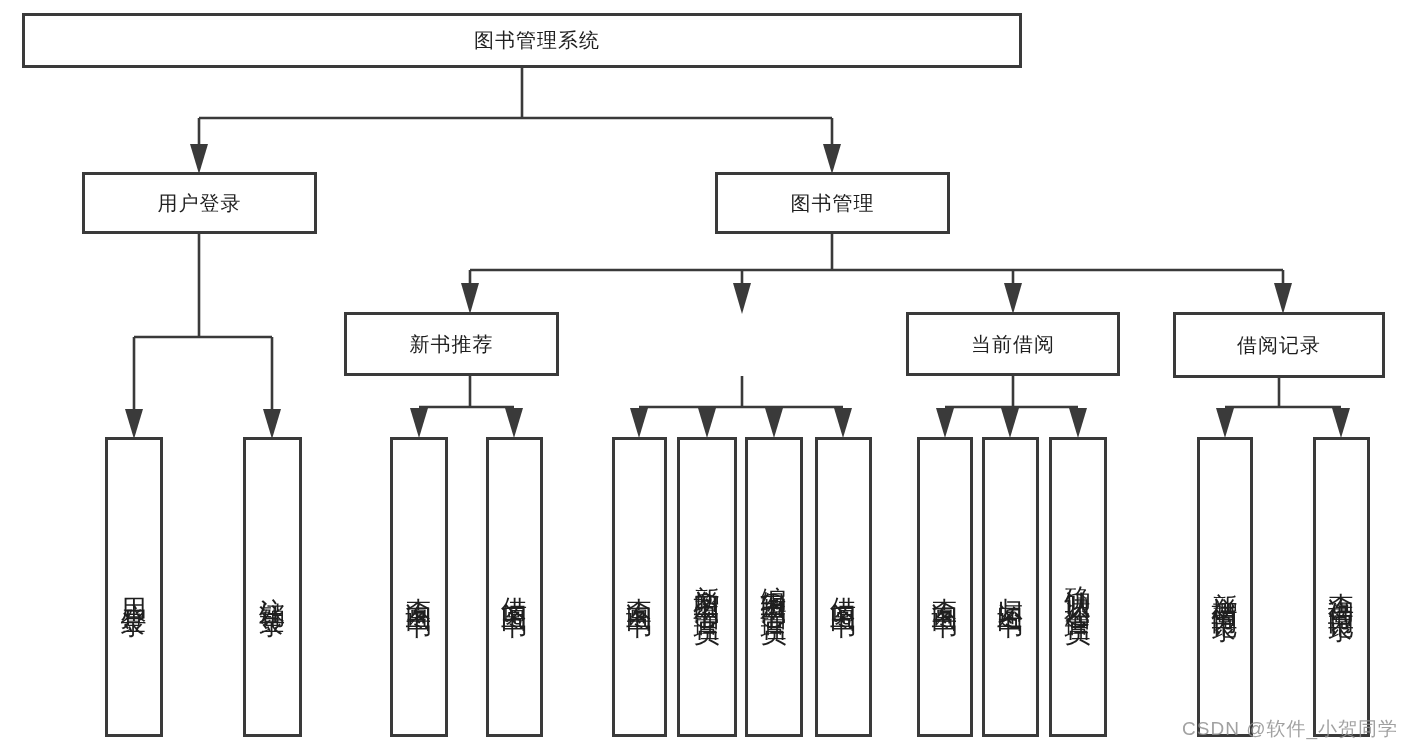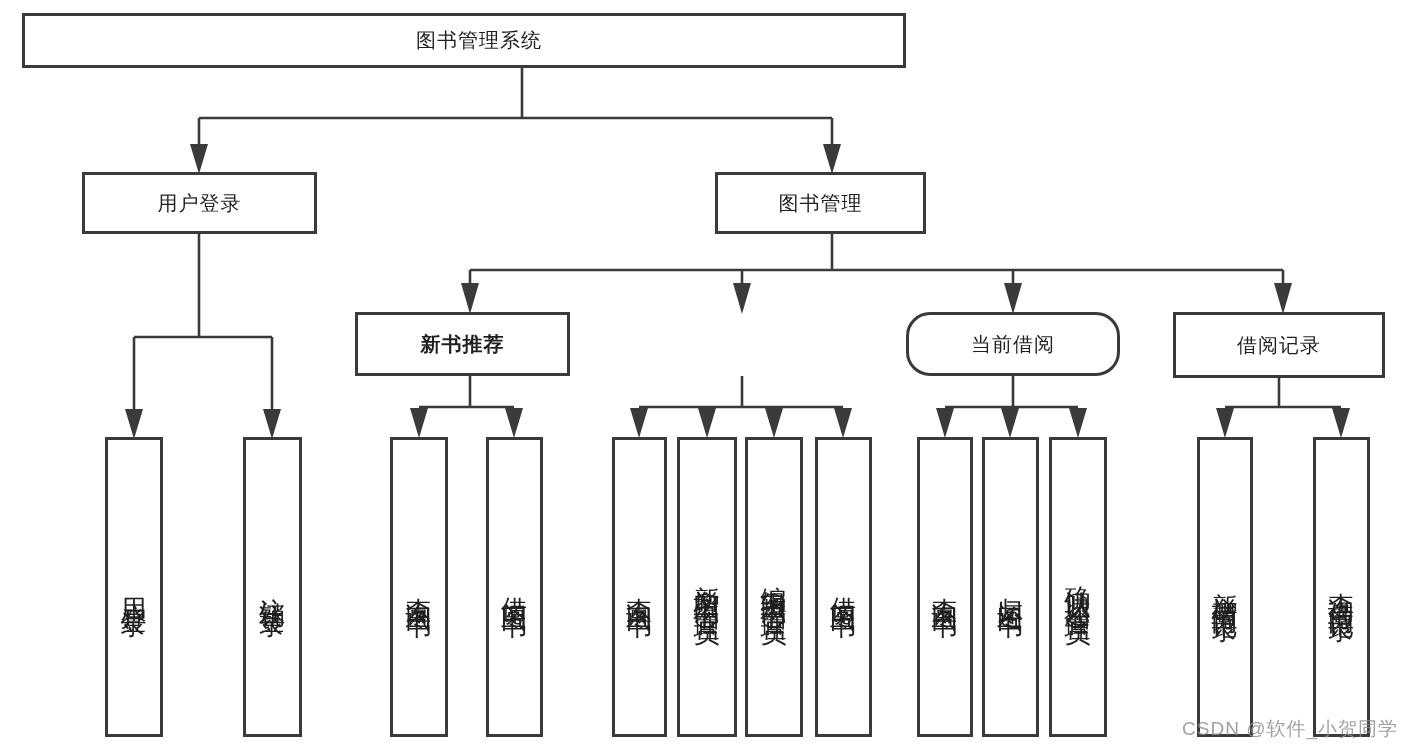--- a/index.html
+++ b/index.html
@@ -116,35 +116,35 @@
 
       <polygon points="936,408 954,408 945,438"></polygon>
       <polygon points="1001,408 1019,408 1010,438"></polygon>
       <polygon points="1069,408 1087,408 1078,438"></polygon>
 
       <polygon points="1216,408 1234,408 1225,438"></polygon>
       <polygon points="1332,408 1350,408 1341,438"></polygon>
     </g>
   </svg>
 
-  <div class="node hnode" style="left:22px;top:13px;width:884px;height:55px;padding-left:30px;">
+  <div class="node hnode" style="left:22px;top:13px;width:1000px;height:55px;padding-left:30px;">
     <span>图书管理系统</span>
   </div>
 
   <div class="node hnode" style="left:82px;top:172px;width:235px;height:62px;">
     <span>用户登录</span>
   </div>
-  <div class="node hnode" style="left:715px;top:172px;width:211px;height:62px;">
+  <div class="node hnode" style="left:715px;top:172px;width:235px;height:62px;">
     <span>图书管理</span>
   </div>
 
-  <div class="node hnode" style="left:355px;top:312px;width:215px;height:64px;font-weight:bold;">
+  <div class="node hnode" style="left:344px;top:312px;width:215px;height:64px;">
     <span>新书推荐</span>
   </div>
-  <div class="node hnode" style="left:906px;top:312px;width:214px;height:64px;border-radius:24px;">
+  <div class="node hnode" style="left:906px;top:312px;width:214px;height:64px;">
     <span>当前借阅</span>
   </div>
   <div class="node hnode" style="left:1173px;top:312px;width:212px;height:66px;text-align:center;">
     <span>借阅记录</span>
   </div>
 
   <div class="node vnode" style="left:105px;top:437px;width:58px;height:300px;">
     <span>用户登录</span>
   </div>
   <div class="node vnode" style="left:243px;top:437px;width:59px;height:300px;">

